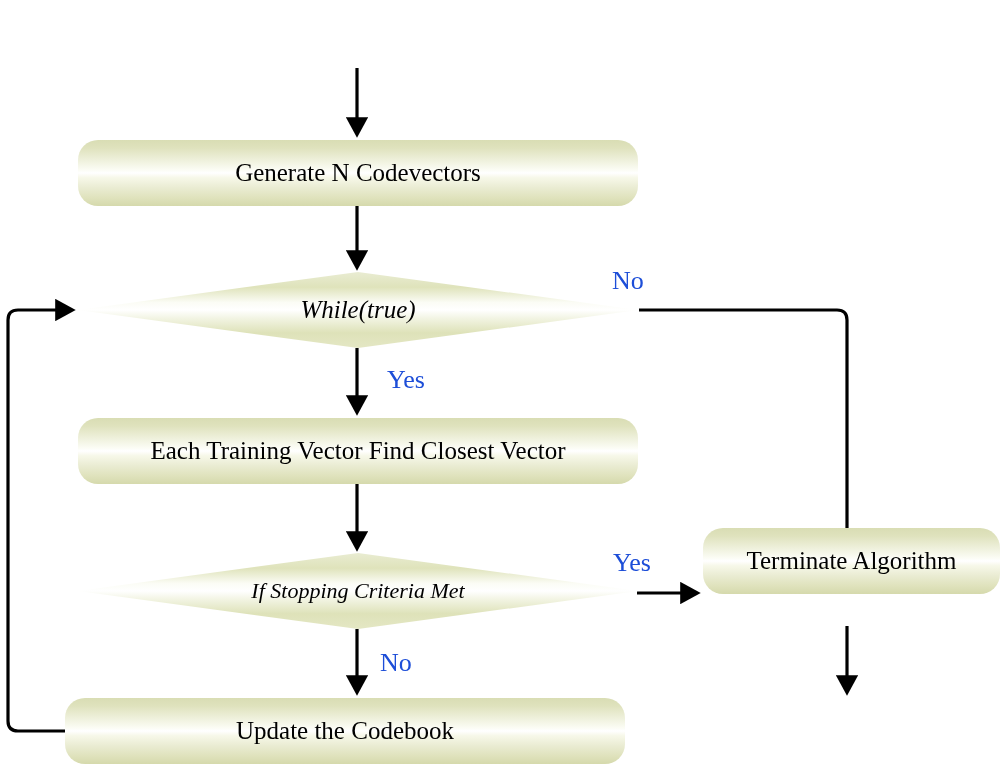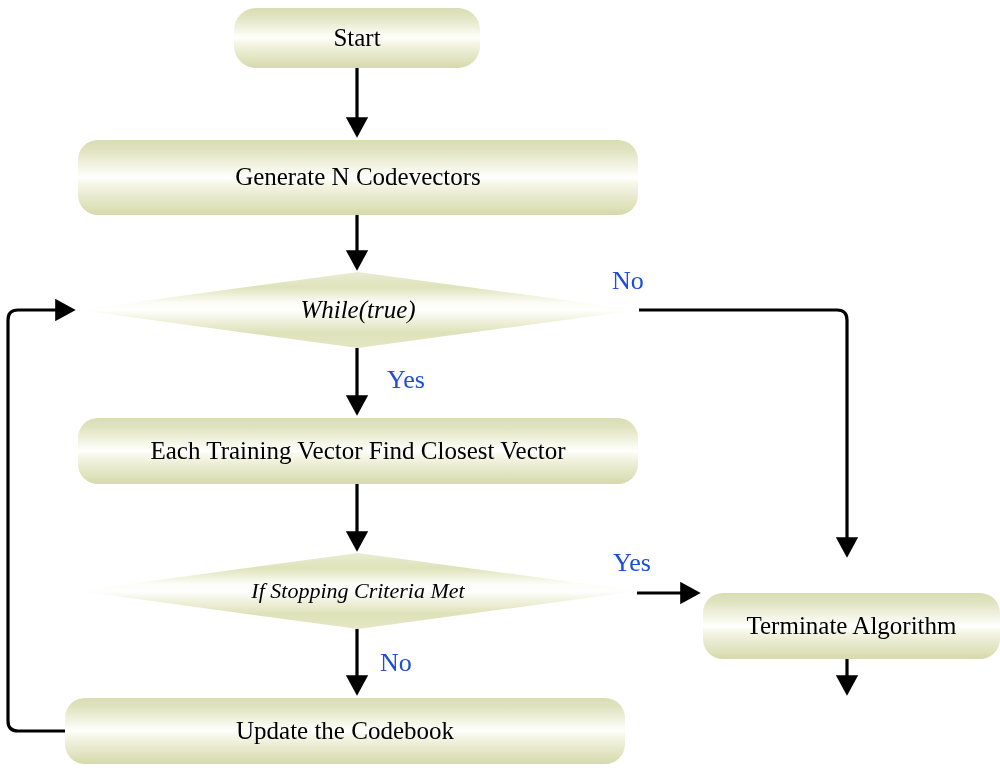--- a/index.html
+++ b/index.html
@@ -133,45 +133,42 @@
     <g>
 
       <polygon points="78,310 358,272 638,310" fill="url(#diaGradTop)"></polygon>
       <polygon points="78,310 358,348 638,310" fill="url(#diaGradBot)"></polygon>
 
       <polygon points="78,591 358,553 638,591" fill="url(#diaGradTop)"></polygon>
       <polygon points="78,591 358,629 638,591" fill="url(#diaGradBot)"></polygon>
     </g>
   </svg>
 
-  <div class="node terminator" style="left:234px; top:8px; width:246px; height:60px; font-size:25px;">
-    <span>Start</span>
-  </div>
 
-  <div class="node process" style="left:78px; top:140px; width:560px; height:75px; font-size:25px;">
+  <div class="node process" style="left:78px; top:140px; width:560px; height:66px; font-size:25px;">
     <span>Generate N Codevectors</span>
   </div>
 
   <div class="node decision" style="left:78px; top:272px; width:560px; height:76px; font-size:25px;">
     <span class="dia-label">While(true)</span>
   </div>
 
   <div class="node process" style="left:78px; top:418px; width:560px; height:66px; font-size:25px;">
     <span>Each Training Vector Find Closest Vector</span>
   </div>
 
   <div class="node decision" style="left:78px; top:553px; width:560px; height:76px; font-size:22px;">
     <span class="dia-label">If Stopping Criteria Met</span>
   </div>
 
   <div class="node process" style="left:65px; top:698px; width:560px; height:66px; font-size:25px;">
     <span>Update the Codebook</span>
   </div>
 
-  <div class="node process" style="left:703px; top:593px; width:297px; height:66px; font-size:25px;">
+  <div class="node process" style="left:703px; top:528px; width:297px; height:66px; font-size:25px;">
     <span>Terminate Algorithm</span>
   </div>
 
 
   <div class="edge-label" style="left:612px; top:266px; font-size:26px;">No</div>
 
   <div class="edge-label" style="left:387px; top:365px; font-size:26px;">Yes</div>
 
   <div class="edge-label" style="left:613px; top:548px; font-size:26px;">Yes</div>
 

